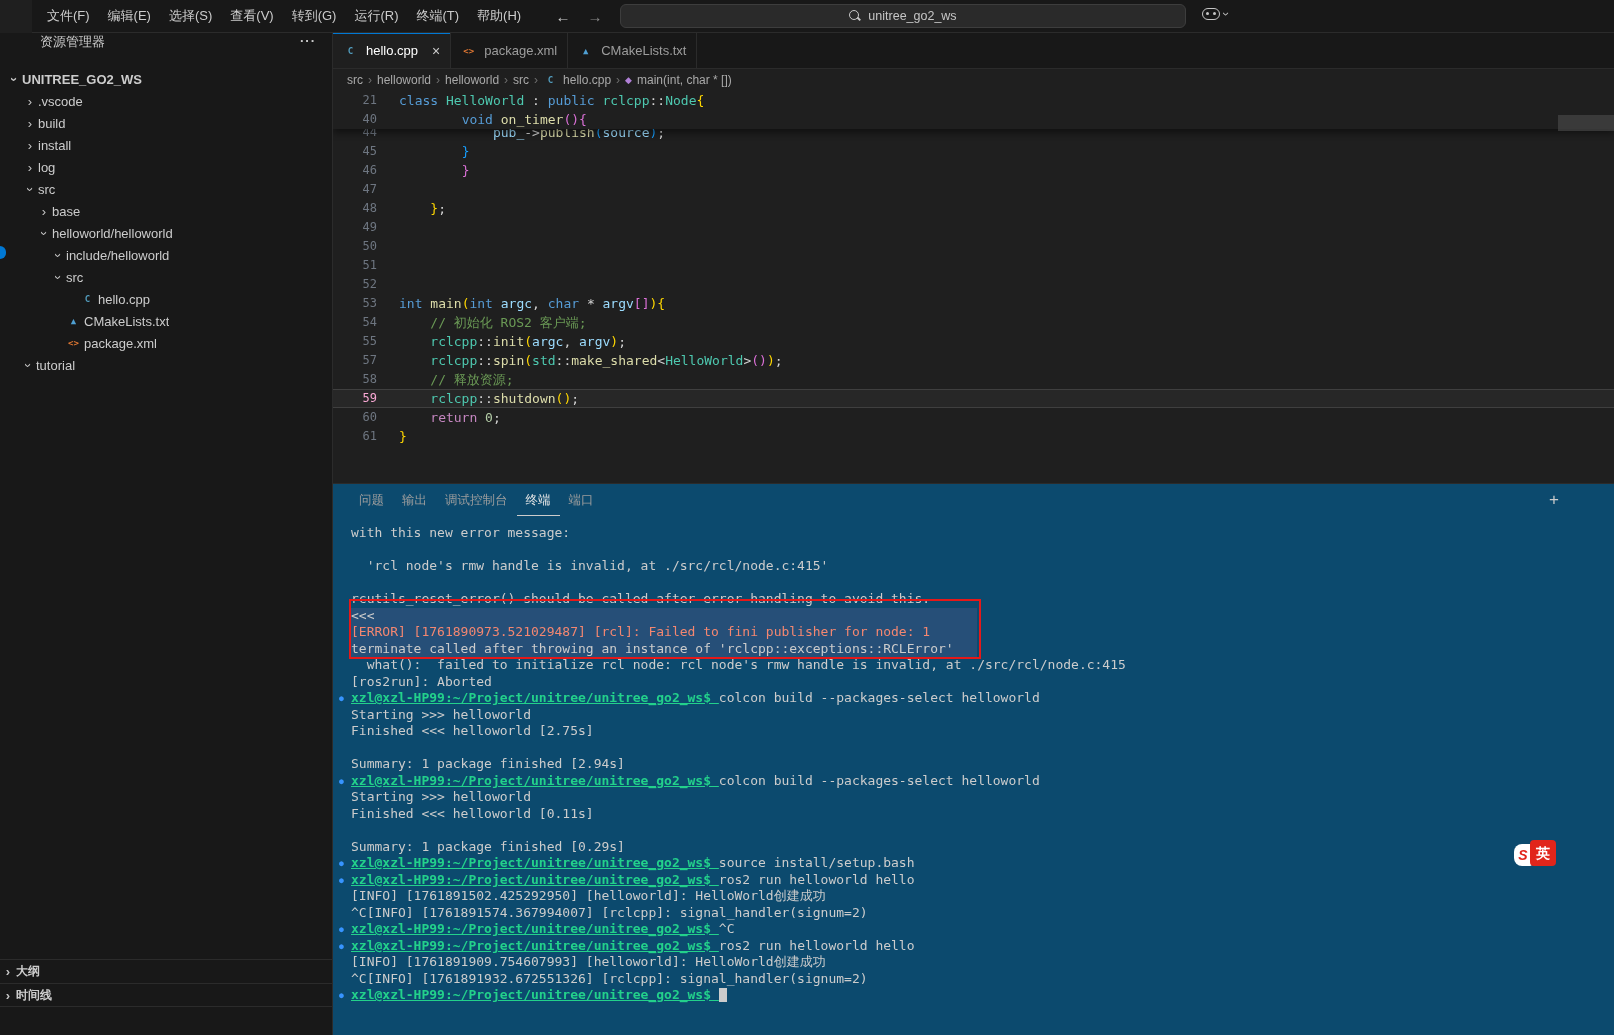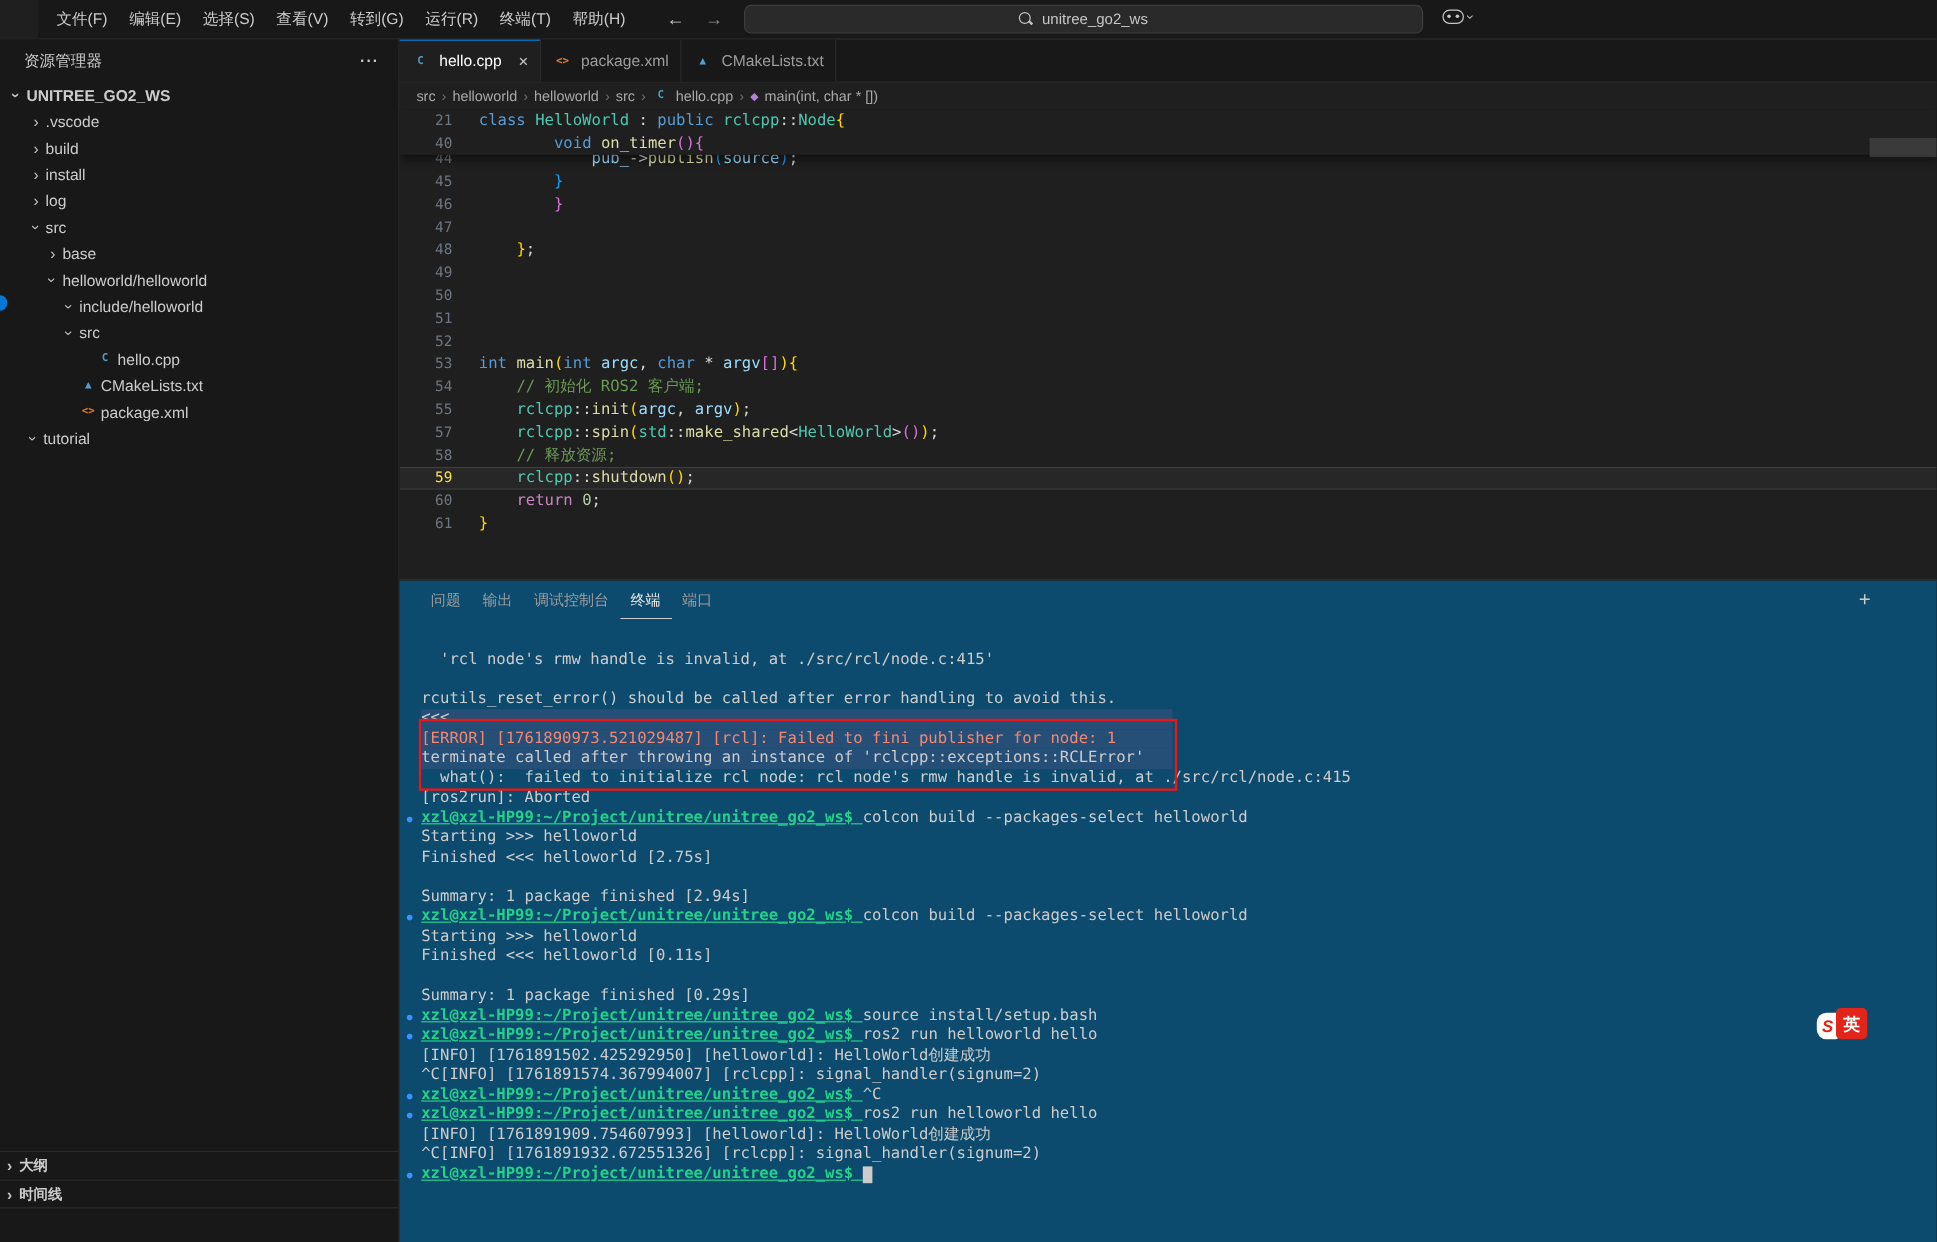--- a/index.html
+++ b/index.html
@@ -22,21 +22,21 @@
   .mag::after { content:""; position:absolute; left:8px; top:8px; width:4px; height:1.5px; background:#c6c6c6; transform:rotate(45deg); }
   .copilot-wrap { position:absolute; left:1170px; top:7px; display:flex; align-items:center; gap:4px; }
   .copilot { width:18px; height:12px; border:1.5px solid #c6c6c6; border-radius:6px; position:relative; }
   .copilot::before, .copilot::after { content:""; position:absolute; top:3px; width:3px; height:3px; background:#c6c6c6; border-radius:50%; }
   .copilot::before { left:3px; } .copilot::after { right:3px; }
   .dd-chev { display:inline-block; transform:rotate(90deg); font-size:12px; color:#bbb; }
 
   
   .main { display:flex; height:1002px; }
   .sidebar { width:333px; background:#181818; border-right:1px solid #2b2b2b; position:relative; flex:none; }
-  .sidebar-header { height:35px; display:flex; align-items:center; justify-content:space-between; padding:0 16px 0 20px; color:#cccccc; }
+  .sidebar-header { height:35px; display:flex; justify-content:space-between; padding:0 16px 0 20px; color:#cccccc;margin-left:20px; }
   .ellipsis-btn { color:#cccccc; letter-spacing:1px; font-weight:bold; }
   .tree-row { height:22px; display:flex; align-items:center; white-space:nowrap; color:#cccccc; cursor:default; }
   .tree-row.root { font-weight:bold; padding-left:6px; }
   .chev { width:16px; flex:none; text-align:center; color:#c5c5c5; font-size:13px; }
   .chev.exp { transform:rotate(90deg); }
   .file-icon { width:15px; flex:none; text-align:center; font-size:9px; font-weight:bold; font-family:"DejaVu Sans Mono",monospace; margin-right:3px; }
   .ic-cpp { color:#519aba; } .ic-xml { color:#e37933; } .ic-cmake { color:#4f9fd2; }
   .tree-label { overflow:hidden; }
   .sidebar-bottom { position:absolute; bottom:28px; left:0; right:0; }
   .bottom-sec { height:24px; border-top:1px solid #2b2b2b; display:flex; align-items:center; font-weight:bold; font-size:12px; color:#cccccc; }
@@ -53,21 +53,21 @@
   .breadcrumb { height:22px; display:flex; align-items:center; padding-left:14px; gap:5px; font-size:12px; color:#a9a9a9; flex:none; background:#1f1f1f; }
   .bc-sep { color:#6e6e6e; }
   .bc-method { color:#b180d7; font-size:9px; }
   .breadcrumb .file-icon { margin-right:0; }
 
   .editor { height:392px; position:relative; background:#1f1f1f; overflow:hidden; flex:none; }
   #code-lines { position:absolute; top:32px; left:0; right:0; }
   .crow { position:relative; height:19px; line-height:19px; font-family:"DejaVu Sans Mono",monospace; font-size:13px; white-space:pre; padding-left:66px; }
   .crow .num { position:absolute; left:0; top:0; width:44px; text-align:right; color:#6e7681; font-size:12px; }
   .crow.current { background:rgba(255,255,255,0.04); box-shadow:inset 0 1px 0 #3f3f3f, inset 0 -1px 0 #3f3f3f; }
-  .crow.current .num { color:#fde047;padding-left:16px; }
+  .crow.current .num { color:#f9a8d4;padding-left:16px; }
   .sticky { position:absolute; top:0; left:0; right:0; background:#1f1f1f; box-shadow:0 4px 7px rgba(0,0,0,0.45); z-index:3; }
   .scroll-thumb { position:absolute; right:0; top:24px; width:56px; height:16px; background:#4a4a4a; opacity:0.65; z-index:4; }
   .tk-kw{color:#569cd6} .tk-ty{color:#4ec9b0} .tk-fn{color:#dcdcaa} .tk-va{color:#9cdcfe}
   .tk-cm{color:#6a9955} .tk-df{color:#d4d4d4} .tk-ctl{color:#c586c0} .tk-nu{color:#b5cea8}
   .tk-b1{color:#ffd700} .tk-b2{color:#da70d6} .tk-b3{color:#179fff}
 
   
   .panel { flex:1; background:#0c4a6e; border-top:1px solid #2b2b2b; display:flex; flex-direction:column; position:relative; min-height:0; }
   .panel-tabs { height:32px; display:flex; align-items:center; padding-left:17px; flex:none; position:relative; }
   .ptab { padding:0 9px; height:100%; display:flex; align-items:center; color:#9d9d9d; font-size:12.5px; }
@@ -252,20 +252,21 @@
       <div class="panel-tabs" id="panel-tabs">
           <div class="ptab">问题</div>
           <div class="ptab">输出</div>
           <div class="ptab">调试控制台</div>
           <div class="ptab active">终端</div>
           <div class="ptab">端口</div>
         </div>
       <div class="panel-plus">+</div>
       <div class="terminal">
         <div id="term-lines">
+            <div class="tline"><span class="inner"><span class="t-d">with this new error message:</span></span></div>
             <div class="tline"><span class="inner"></span></div>
             <div class="tline"><span class="inner"><span class="t-d">  'rcl node's rmw handle is invalid, at ./src/rcl/node.c:415'</span></span></div>
             <div class="tline"><span class="inner"></span></div>
             <div class="tline"><span class="inner"><span class="t-d">rcutils_reset_error() should be called after error handling to avoid this.</span></span></div>
             <div class="tline sel"><span class="inner"><span class="t-d">&lt;&lt;&lt;</span></span></div>
             <div class="tline sel"><span class="inner"><span class="t-err">[ERROR] [1761890973.521029487] [rcl]: Failed to fini publisher for node: 1</span></span></div>
             <div class="tline sel"><span class="inner"><span class="t-d">terminate called after throwing an instance of 'rclcpp::exceptions::RCLError'</span></span></div>
             <div class="tline"><span class="inner"><span class="t-d">  what():  failed to initialize rcl node: rcl node's rmw handle is invalid, at ./src/rcl/node.c:415</span></span></div>
             <div class="tline"><span class="inner"><span class="t-d">[ros2run]: Aborted</span></span></div>
             <div class="tline"><span class="dec">●</span><span class="inner"><span class="t-p">xzl@xzl-HP99:~/Project/unitree/unitree_go2_ws$ </span><span class="t-d">colcon build --packages-select helloworld</span></span></div>

